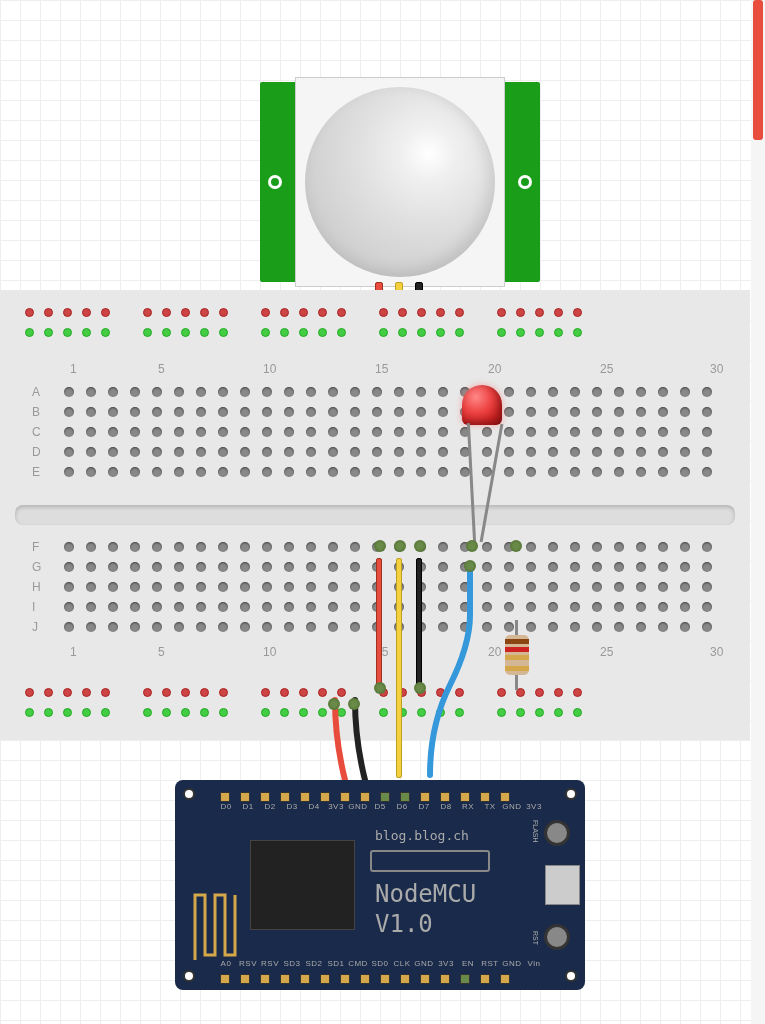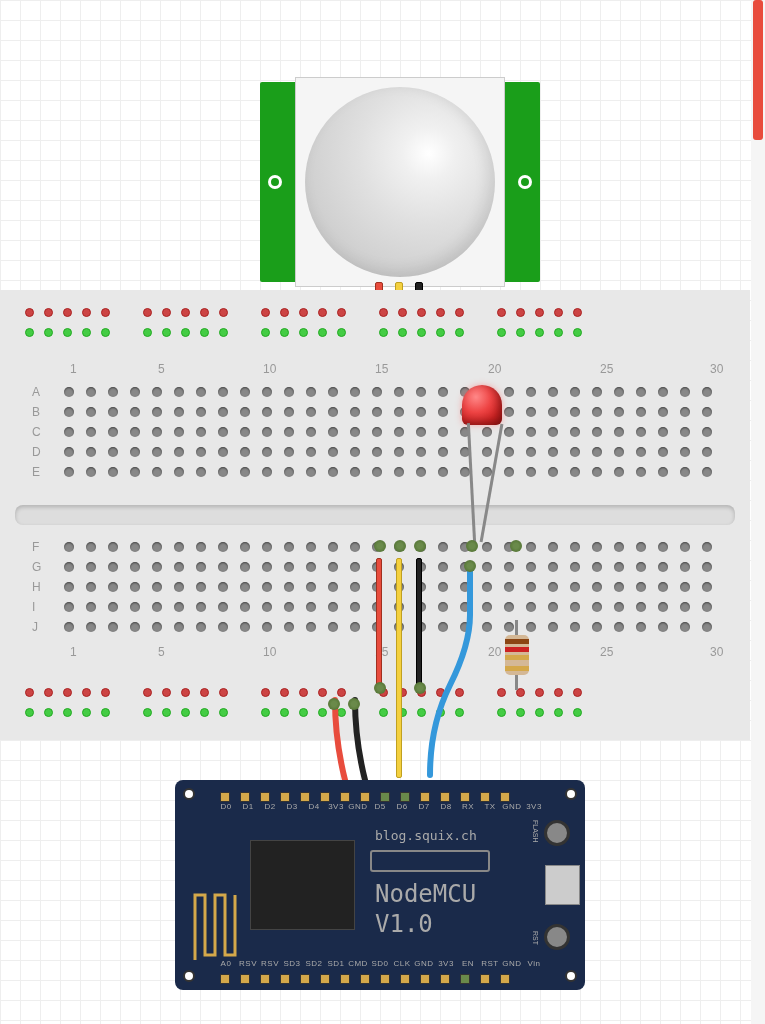--- a/index.html
+++ b/index.html
@@ -227,21 +227,21 @@
 
   <div class="mcu-pin-row" style="bottom:8px" id="mcu-bot-pins"><span class="mcu-pin"></span><span class="mcu-pin"></span><span class="mcu-pin"></span><span class="mcu-pin"></span><span class="mcu-pin"></span><span class="mcu-pin"></span><span class="mcu-pin"></span><span class="mcu-pin"></span><span class="mcu-pin"></span><span class="mcu-pin"></span><span class="mcu-pin"></span><span class="mcu-pin"></span><span class="mcu-pin hl"></span><span class="mcu-pin"></span><span class="mcu-pin"></span></div>
   <div class="mcu-label" style="bottom:22px;left:40px;right:40px;transform:scaleY(-1)" id="mcu-bot-labels"><span style="display:inline-block;width:22px;text-align:center;transform:scaleY(-1)">A0</span><span style="display:inline-block;width:22px;text-align:center;transform:scaleY(-1)">RSV</span><span style="display:inline-block;width:22px;text-align:center;transform:scaleY(-1)">RSV</span><span style="display:inline-block;width:22px;text-align:center;transform:scaleY(-1)">SD3</span><span style="display:inline-block;width:22px;text-align:center;transform:scaleY(-1)">SD2</span><span style="display:inline-block;width:22px;text-align:center;transform:scaleY(-1)">SD1</span><span style="display:inline-block;width:22px;text-align:center;transform:scaleY(-1)">CMD</span><span style="display:inline-block;width:22px;text-align:center;transform:scaleY(-1)">SD0</span><span style="display:inline-block;width:22px;text-align:center;transform:scaleY(-1)">CLK</span><span style="display:inline-block;width:22px;text-align:center;transform:scaleY(-1)">GND</span><span style="display:inline-block;width:22px;text-align:center;transform:scaleY(-1)">3V3</span><span style="display:inline-block;width:22px;text-align:center;transform:scaleY(-1)">EN</span><span style="display:inline-block;width:22px;text-align:center;transform:scaleY(-1)">RST</span><span style="display:inline-block;width:22px;text-align:center;transform:scaleY(-1)">GND</span><span style="display:inline-block;width:22px;text-align:center;transform:scaleY(-1)">Vin</span></div>
 
   <div class="mcu-chip"></div>
   <div class="mcu-ant">
     <svg width="50" height="75">
         <path d="M5,70 L5,5 L15,5 L15,65 L25,65 L25,5 L35,5 L35,65 L45,65 L45,5" stroke="#d4a84a" stroke-width="3" fill="none"></path>
       </svg>
   </div>
-  <div class="mcu-text" style="top:48px;left:200px;font-size:13px">blog.squix.ch</div>
+  <div class="mcu-text" style="top:48px;left:200px;font-size:13px">blog.blog.ch</div>
   <div class="mcu-text" style="top:100px;left:200px;font-size:24px">NodeMCU</div>
   <div class="mcu-text" style="top:130px;left:200px;font-size:24px">V1.0</div>
   <div style="position:absolute;left:195px;top:70px;width:120px;height:22px;border:2px solid #888;border-radius:3px"></div>
 
   <div class="mcu-btn" style="right:15px;top:40px"></div>
   <div class="mcu-btn-lbl" style="right:46px;top:40px">FLASH</div>
   <div class="mcu-btn" style="right:15px;bottom:40px"></div>
   <div class="mcu-btn-lbl" style="right:46px;bottom:45px">RST</div>
   <div class="mcu-usb"></div>
 </div>

